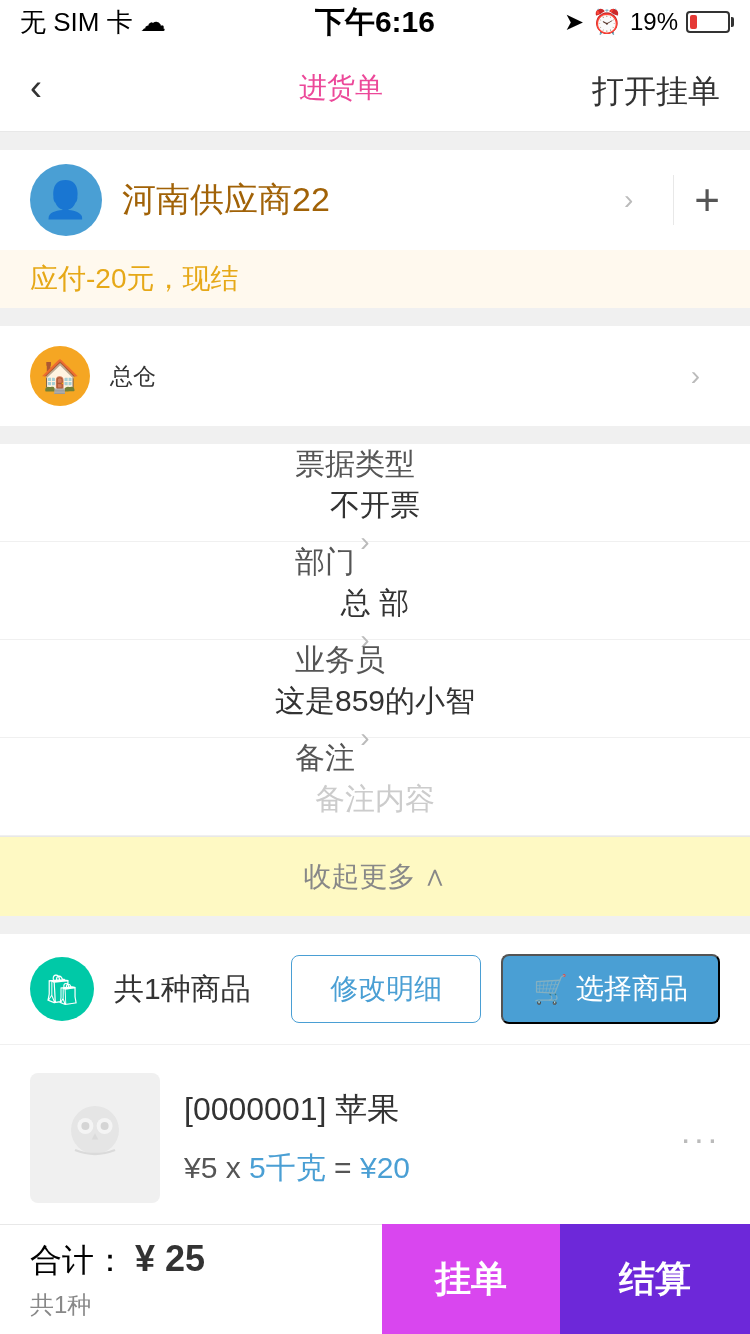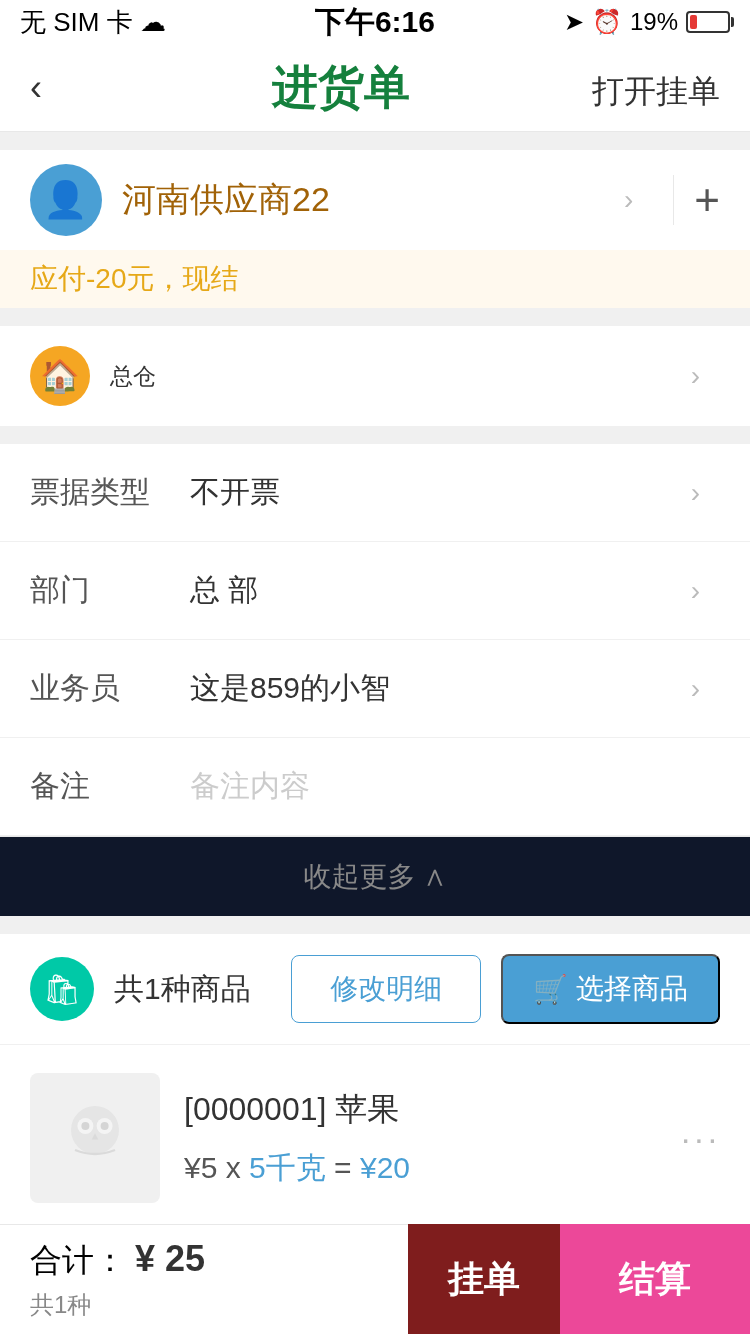--- a/index.html
+++ b/index.html
@@ -37,21 +37,21 @@
     .nav-bar {
       background: #fff;
       height: 88px;
       display: flex;
       align-items: center;
       justify-content: space-between;
       padding: 0 30px;
       border-bottom: 1px solid #e8e8e8;
     }
     .nav-back { font-size: 36px; color: #333; cursor: pointer; width: 60px; }
-    .nav-title { font-size: 46px; font-weight: 700; color: #15803d; }
+    .nav-title { font-size: 28px; font-weight: 400; color: #ec4899; }
     .nav-right { font-size: 32px; color: #333; margin-top: 8px; }
 
     
     .section-divider { height: 18px; background: #f0f0f0; }
 
     
     .supplier-section {
       background: #fff;
       display: flex;
       align-items: center;
@@ -91,28 +91,29 @@
     .warehouse-name { flex: 1; font-size: 23px; color: #333; }
 
     
     .form-row {
       background: #fff;
       display: flex;
       align-items: center;
       padding: 0 30px;
       height: 98px;
       border-bottom: 1px solid #f0f0f0;
+      flex-direction: column;
     }
     .form-label { font-size: 30px; color: #555; width: 160px; flex-shrink: 0; }
     .form-value { flex: 1; font-size: 30px; color: #333; }
     .form-placeholder { flex: 1; font-size: 30px; color: #ccc; }
 
     
     .collapse-more {
-      background: #0f172a;
+      background: #fef9c3;
       height: 80px;
       display: flex;
       align-items: center;
       justify-content: center;
       font-size: 28px;
       color: #888;
       border-top: 1px solid #e8e8e8;
     }
 
     
@@ -173,26 +174,26 @@
       height: 100%;
       display: flex;
       flex-direction: column;
       justify-content: center;
       padding: 0 30px;
       border-top: 1px solid #e8e8e8;
     }
     .total-amount { font-size: 36px; font-weight: 600; color: #333; }
     .total-count { font-size: 24px; color: #888; margin-top: 6px; }
     .btn-hang {
-      background: #7f1d1d; color: #fff; height: 100%;
+      background: #d946ef; color: #fff; height: 100%;
       display: flex; align-items: center; justify-content: center;
-      font-size: 36px; font-weight: 600; width: 152px; cursor: pointer;
+      font-size: 36px; font-weight: 600; width: 178px; cursor: pointer;
     }
     .btn-checkout {
-      background: #ec4899; color: #fff; height: 100%;
+      background: #6d28d9; color: #fff; height: 100%;
       display: flex; align-items: center; justify-content: center;
       font-size: 36px; font-weight: 600; width: 190px; cursor: pointer; text-align: center;
     }
 
     
     .owl-logo {
       width: 80px; height: 80px; opacity: 0.3;
     }
   </style>
 </head>

